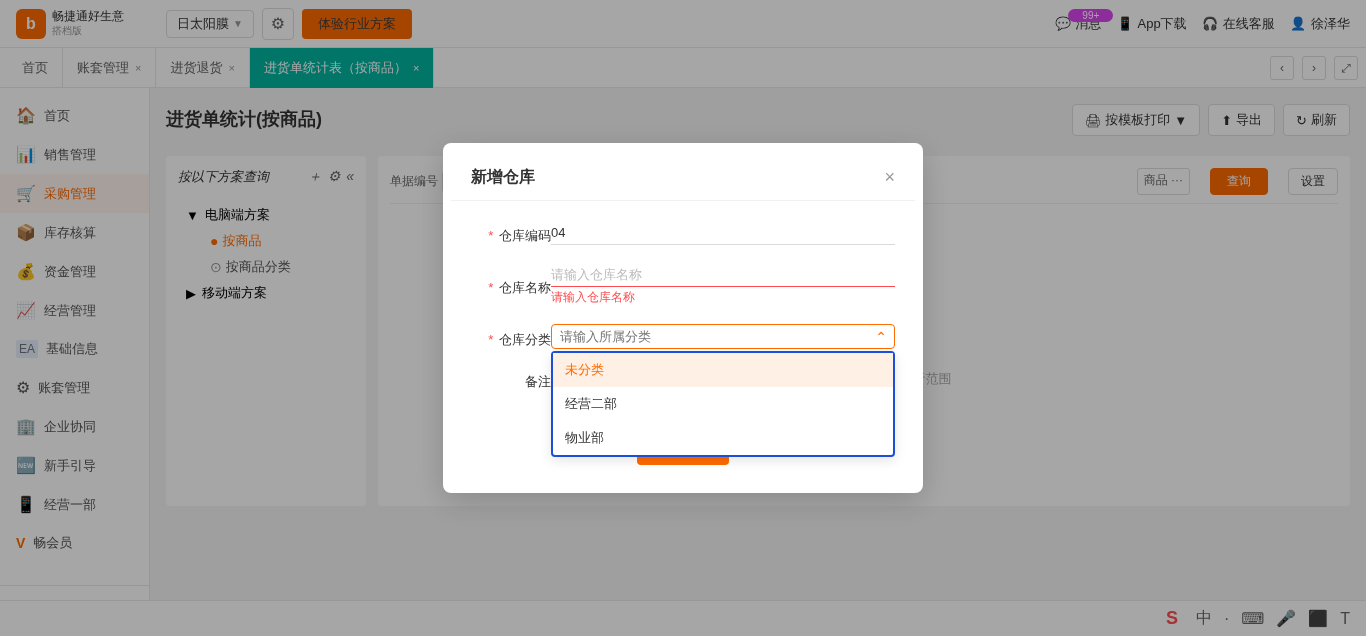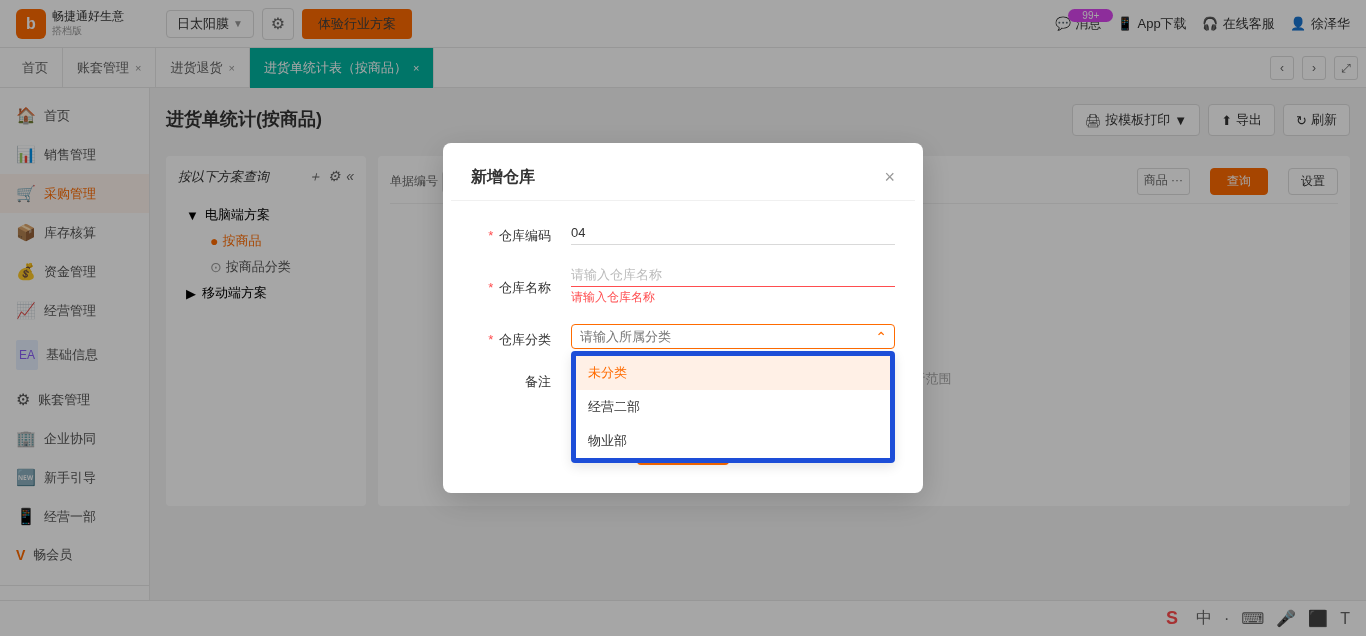--- a/index.html
+++ b/index.html
@@ -164,21 +164,21 @@
     .modal-body { padding: 20px 20px 10px; }
     .form-row {
       display: flex; align-items: center; gap: 0;
       margin-bottom: 18px;
     }
     .form-label {
       font-size: 13px; color: #333; width: 80px; text-align: right;
       padding-top: 6px; flex-shrink: 0;
     }
     .form-label .required { color: #ff4d4f; margin-right: 2px; }
-    .form-control-wrap { flex: 1; position: relative; margin-left: 20px; }
+    .form-control-wrap { flex: 1; position: relative; }
     .form-input {
       width: 100%; border: none; border-bottom: 1px solid #d9d9d9;
       padding: 4px 0; font-size: 13px; outline: none; color: #333;
     }
     .form-input.error { border-bottom-color: #ff4d4f; }
     .form-input::placeholder { color: #bbb; }
     .error-msg { font-size: 12px; color: #ff4d4f; margin-top: 2px; }
     .form-input-category {
       width: 100%; border: 1px solid #ff6b00; border-radius: 4px;
       padding: 4px 32px 4px 8px;
@@ -186,21 +186,21 @@
       background: #fff;
     }
     .category-arrow {
       position: absolute; right: 8px; top: 50%; transform: translateY(-50%);
       color: #ff6b00; font-size: 14px; cursor: pointer;
     }
 
     
     .dropdown-list {
       position: absolute; top: 100%; left: 0; right: 0;
-      background: #fff; border: 5px solid #1d4ed8;
+      background: #fff; border: 2px solid #1d4ed8;
       border-radius: 4px; box-shadow: 0 4px 12px rgba(0,0,0,0.1);
       z-index: 300; margin-top: 2px;
     }
     .dropdown-item {
       padding: 8px 12px; font-size: 13px; color: #333; cursor: pointer;
     }
     .dropdown-item.selected { background: #fff0e6; color: #ff6b00; }
 
     .modal-footer {
       display: flex; justify-content: center; gap: 12px;
@@ -309,21 +309,21 @@
     </div>
     <div class="sidebar-item">
       <span class="s-icon">💰</span>
       <span>资金管理</span>
     </div>
     <div class="sidebar-item">
       <span class="s-icon">📈</span>
       <span>经营管理</span>
     </div>
     <div class="sidebar-item">
-      <span class="s-icon" style="font-style:normal;font-size:12px;background:#e6f0ff;color:#8b5cf6;padding:8px 3px;border-radius:2px;">EA</span>
+      <span class="s-icon" style="font-style:normal;font-size:12px;background:#e6f0ff;color:#737373;padding:2px 3px;border-radius:2px;">EA</span>
       <span>基础信息</span>
     </div>
     <div class="sidebar-item">
       <span class="s-icon">⚙</span>
       <span>账套管理</span>
     </div>
     <div class="sidebar-item">
       <span class="s-icon">🏢</span>
       <span>企业协同</span>
     </div>

